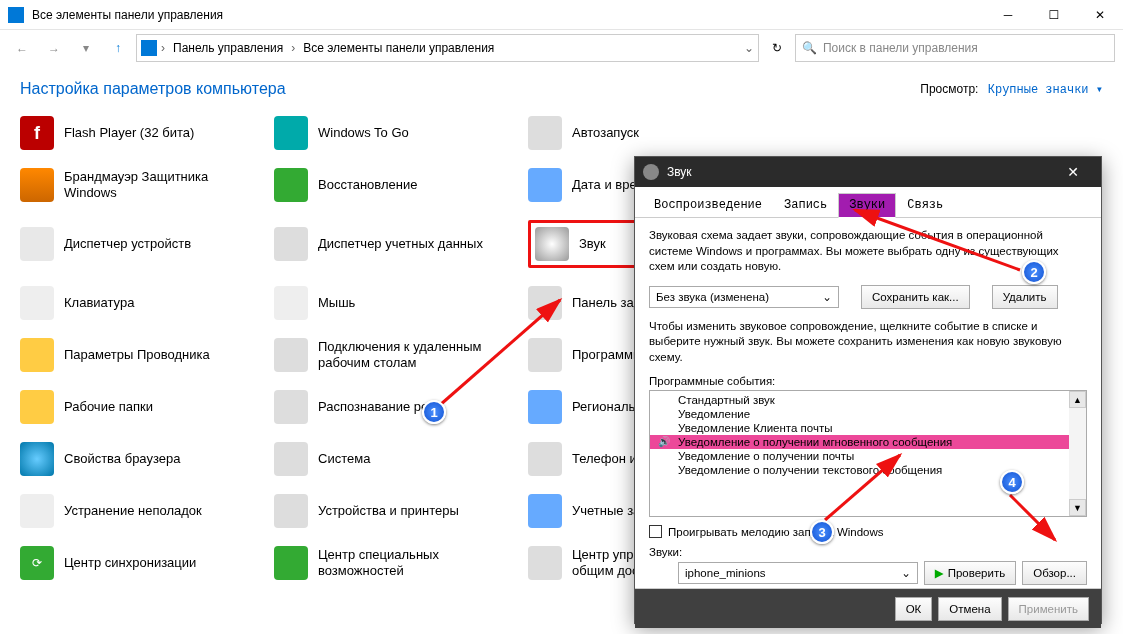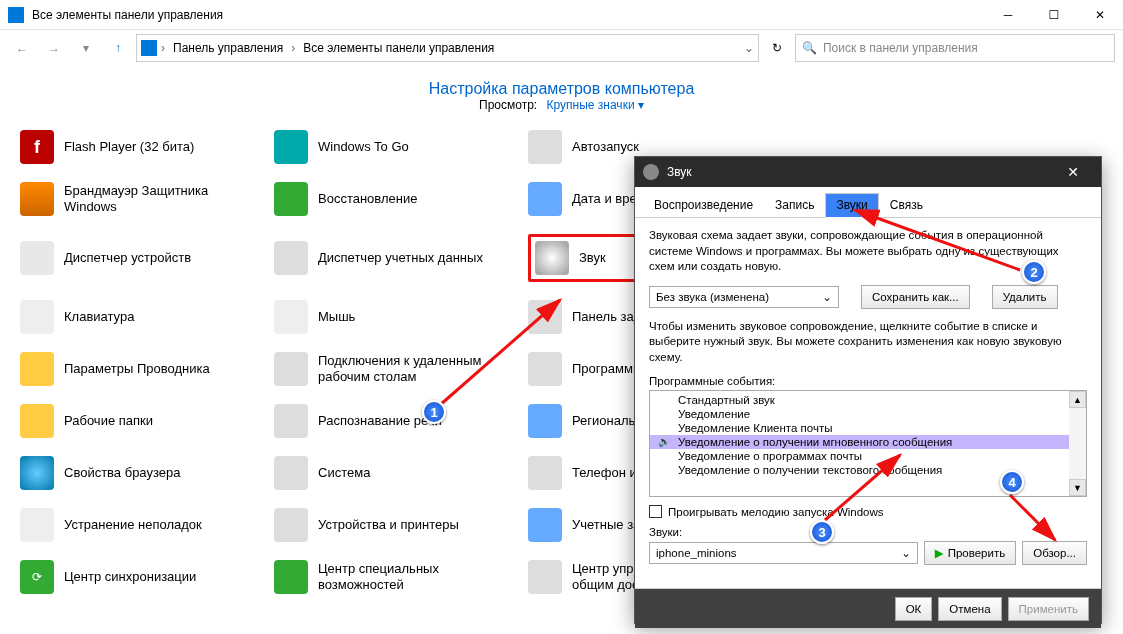--- a/index.html
+++ b/index.html
@@ -15,24 +15,24 @@
 .nav-arrow { width: 28px; height: 28px; display: flex; align-items: center; justify-content: center; color: #888; }
 .nav-arrow.enabled { color: #0078d7; }
 .breadcrumb-box { flex: 1; height: 28px; border: 1px solid #ccc; display: flex; align-items: center; padding: 0 4px; gap: 4px; }
 .breadcrumb-box .bc-icon { width: 16px; height: 16px; background: #0078d7; }
 .breadcrumb-box .chev { color: #666; }
 .breadcrumb-box .crumb { color: #000; padding: 0 4px; }
 .breadcrumb-box .spacer { flex: 1; }
 .refresh-btn { width: 28px; height: 28px; display: flex; align-items: center; justify-content: center; }
 .search-box { width: 320px; height: 28px; border: 1px solid #ccc; display: flex; align-items: center; padding: 0 6px; color: #888; gap: 6px; }
 
-.header-row { display: flex; align-items: center; justify-content: space-between; padding: 14px 20px 8px 20px; flex-direction: column; }
+.header-row { display: flex; align-items: center; justify-content: space-between; padding: 14px 20px 8px 20px; }
 .header-row .heading { color: #0066cc; font-size: 16px; }
 .header-row .view-label { color: #000; margin-right: 6px; text-align: center; }
-.header-row .view-value { color: #0066cc; }
+.header-row .view-value { color: #0066cc; font-family: Liberation Mono, monospace; }
 
 .grid-area { padding: 10px 10px 0 20px; }
 .grid { display: grid; grid-template-columns: repeat(3, 240px); column-gap: 14px; row-gap: 18px; }
 .item { display: flex; align-items: center; gap: 10px; }
 .item .ic { width: 34px; height: 34px; flex-shrink: 0; display: flex; align-items: center; justify-content: center; border-radius: 4px; }
 .item .label { color: #000000; font-size: 13px; line-height: 1.2; }
 .item.highlighted { border: 3px solid #e11; padding: 4px; border-radius: 2px; }
 
 
 .ic-flash { background: #b00; color: #fff; font-weight: bold; font-size: 18px; }
@@ -63,39 +63,39 @@
 .ic-user { background: #6af; border-radius: 50%; }
 .ic-upd { background: #ddd; }
 
 
 .dialog { position: absolute; left: 634px; top: 156px; width: 468px; height: 468px; background: #f0f0f0; border: 1px solid #555; box-shadow: 0 5px 20px rgba(0,0,0,0.4); }
 .dialog-title { height: 30px; background: #2b2b2b; color: #fff; display: flex; align-items: center; padding: 0 8px; }
 .dialog-title .speaker { width: 16px; height: 16px; background: #888; border-radius: 50%; margin-right: 8px; }
 .dialog-title .t { flex: 1; }
 .dialog-title .close { width: 40px; text-align: center; font-size: 14px; }
 .tabs { display: flex; padding: 6px 8px 0 8px; background: #fff; border-bottom: 1px solid #ccc; }
-.tab { padding: 4px 10px; border: 1px solid transparent; color: #000; font-size: 12px; }
-.tab.active { border: 1px solid #ccc; border-bottom: 1px solid #fff; background: #3b82f6; margin-bottom: -1px; }
+.tab { padding: 4px 10px; border: 1px solid transparent; color: #000; font-size: 12px; font-family: Liberation Mono, monospace; }
+.tab.active { border: 1px solid #ccc; border-bottom: 1px solid #fff; background: #a21caf; margin-bottom: -1px; }
 .dialog-body { padding: 10px 14px; background: #fff; height: 370px; position: relative; }
 .desc { color: #000; font-size: 11.5px; line-height: 1.35; margin-bottom: 10px; }
 .field-label { font-size: 11.5px; margin-bottom: 3px; }
 .row-scheme { display: flex; gap: 22px; align-items: center; margin-bottom: 10px; }
 .select { flex: 1; max-width: 190px; height: 22px; border: 1px solid #aaa; background: #fff; display: flex; align-items: center; padding: 0 6px; font-size: 11.5px; justify-content: space-between; }
 .btn { height: 24px; padding: 0 10px; border: 1px solid #aaa; background: linear-gradient(#fdfdfd,#e8e8e8); font-size: 11.5px; display: flex; align-items: center; }
 .btn.disabled { color: #999; }
-.events-box { border: 1px solid #aaa; height: 107px; overflow: hidden; position: relative; background: #fff; font-size: 11.5px; padding: 2px 0; }
+.events-box { border: 1px solid #aaa; height: 127px; overflow: hidden; position: relative; background: #fff; font-size: 11.5px; padding: 2px 0; }
 .ev { padding: 1px 0 1px 28px; white-space: nowrap; }
 .ev.has-sound::before { content: "🔊"; position: absolute; left: 8px; font-size: 10px; }
-.ev.selected { background: #c4b5fd; }
+.ev.selected { background: #ec4899; }
 .ev-scroll-up, .ev-scroll-down { position: absolute; right: 0; width: 17px; height: 17px; background: #e8e8e8; border: 1px solid #ccc; display: flex; align-items: center; justify-content: center; font-size: 9px; }
 .ev-scroll-up { top: 0; } .ev-scroll-down { bottom: 0; }
 .ev-track { position: absolute; right: 0; top: 17px; bottom: 17px; width: 17px; background: #f4f4f4; }
 .chk-row { display: flex; align-items: center; gap: 6px; margin: 8px 0; font-size: 11.5px; }
 .chk { width: 13px; height: 13px; border: 1px solid #333; }
-.row-sounds { display: flex; gap: 6px; align-items: center; }
+.row-sounds { display: flex; gap: 6px; align-items: center; margin-left: 29px; }
 .row-sounds .select { max-width: 270px; }
 .play-btn .tri { color: #0a0; margin-right: 4px; }
 .dialog-footer { height: 40px; display: flex; align-items: center; justify-content: flex-end; gap: 6px; padding: 0 12px; border-top: 1px solid #ccc; background: #404040; }
 
 
 .marker { position: absolute; width: 24px; height: 24px; border-radius: 50%; background: radial-gradient(#4a90ff, #1050d0); border: 2px solid #fff; color: #fff; font-weight: bold; display: flex; align-items: center; justify-content: center; font-size: 13px; box-shadow: 0 1px 3px rgba(0,0,0,0.5); z-index: 50; }
 .arrow-svg { position: absolute; z-index: 40; pointer-events: none; }
 </style>
 </head>
 <body>
@@ -282,21 +282,21 @@
       <div class="btn">Сохранить как...</div>
       <div class="btn">Удалить</div>
     </div>
     <div class="desc">Чтобы изменить звуковое сопровождение, щелкните событие в списке и выберите нужный звук. Вы можете сохранить изменения как новую звуковую схему.</div>
     <div class="field-label">Программные события:</div>
     <div class="events-box">
       <div class="ev">Стандартный звук</div>
       <div class="ev">Уведомление</div>
       <div class="ev">Уведомление Клиента почты</div>
       <div class="ev has-sound selected">Уведомление о получении мгновенного сообщения</div>
-      <div class="ev">Уведомление о программах почты</div>
+      <div class="ev">Уведомление о получении почты</div>
       <div class="ev">Уведомление о получении текстового сообщения</div>
       <div class="ev-scroll-up">▲</div>
       <div class="ev-track"></div>
       <div class="ev-scroll-down">▼</div>
     </div>
     <div class="chk-row">
       <div class="chk"></div>
       <span>Проигрывать мелодию запуска Windows</span>
     </div>
     <div class="field-label">Звуки:</div>

